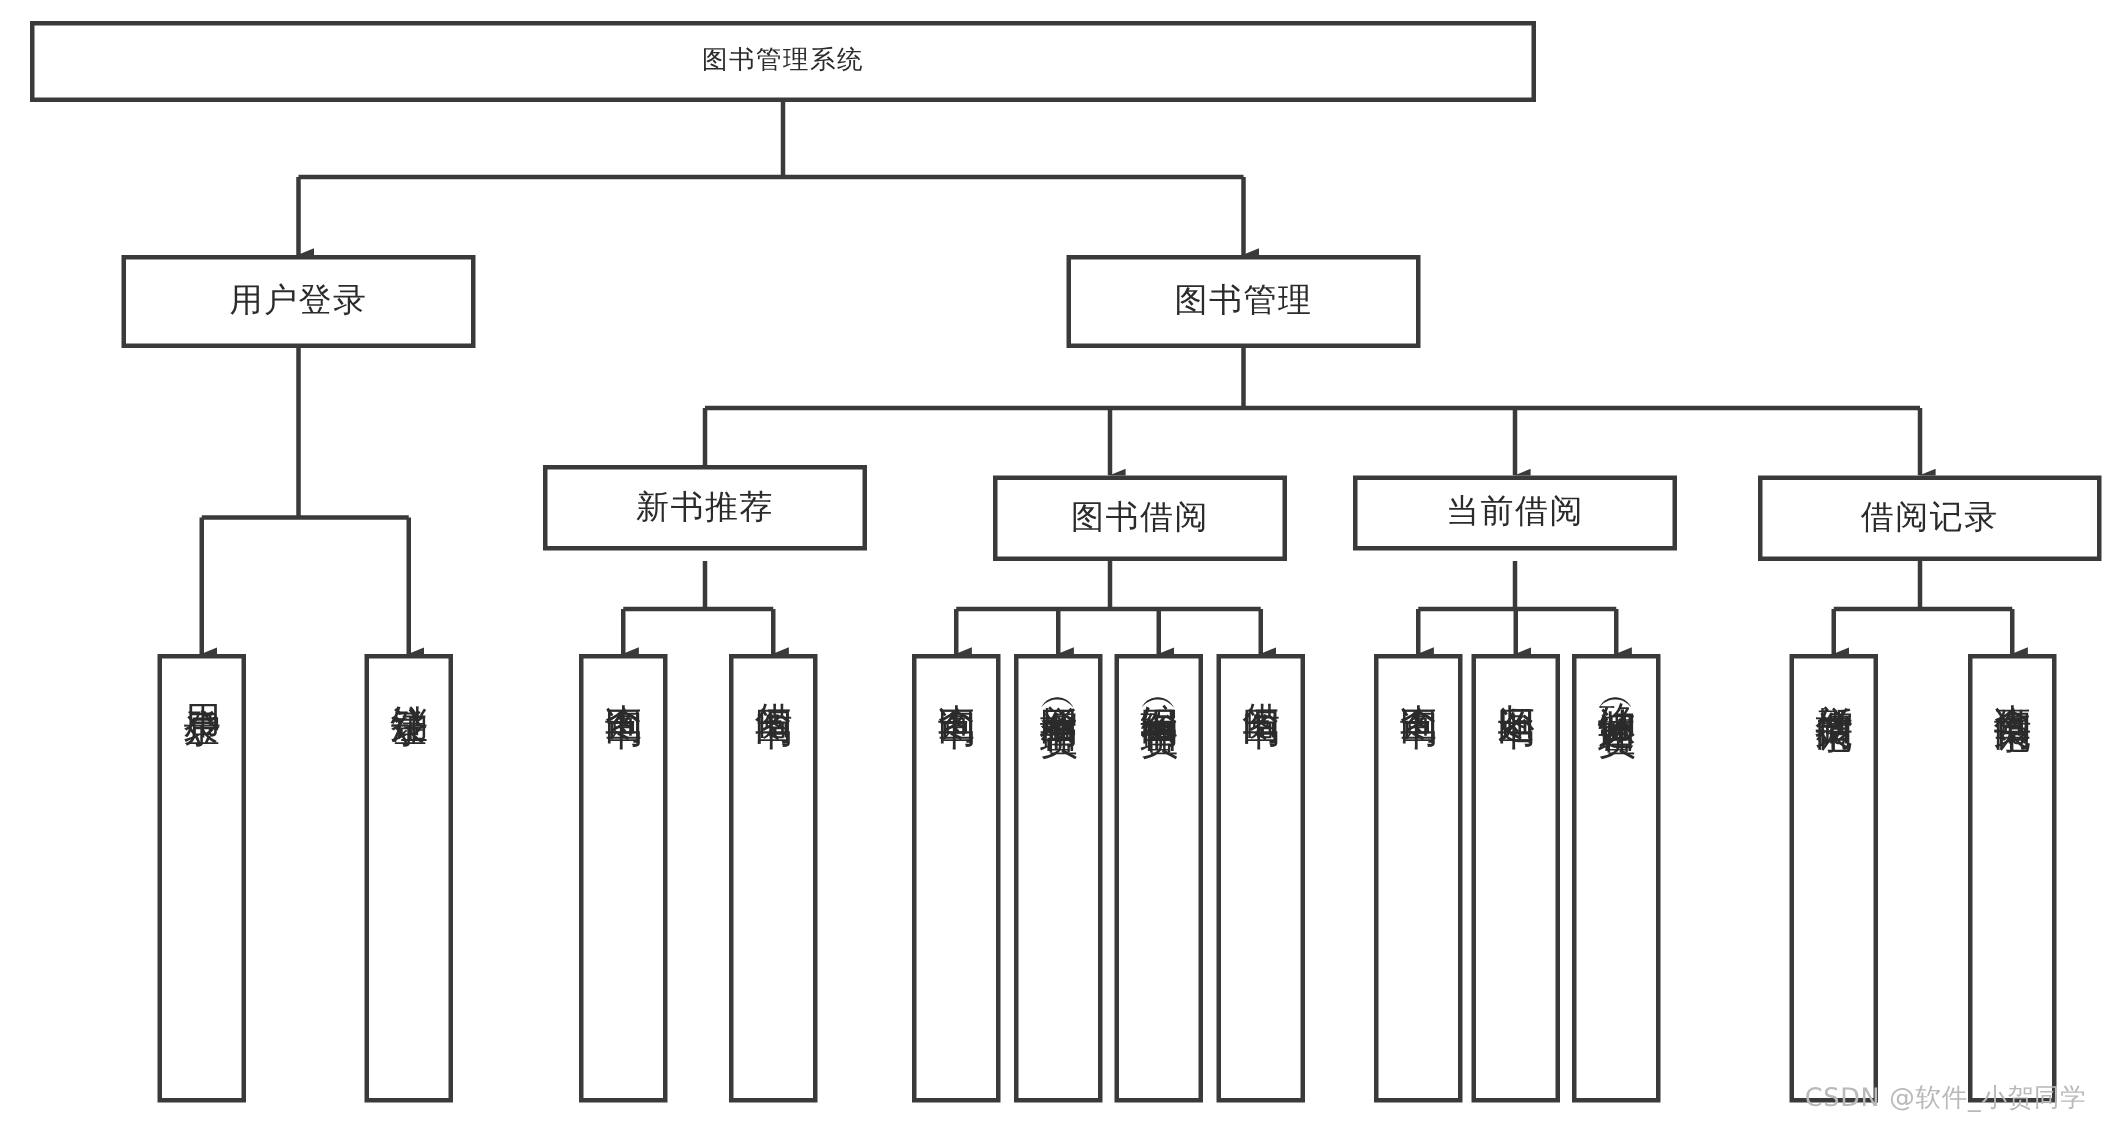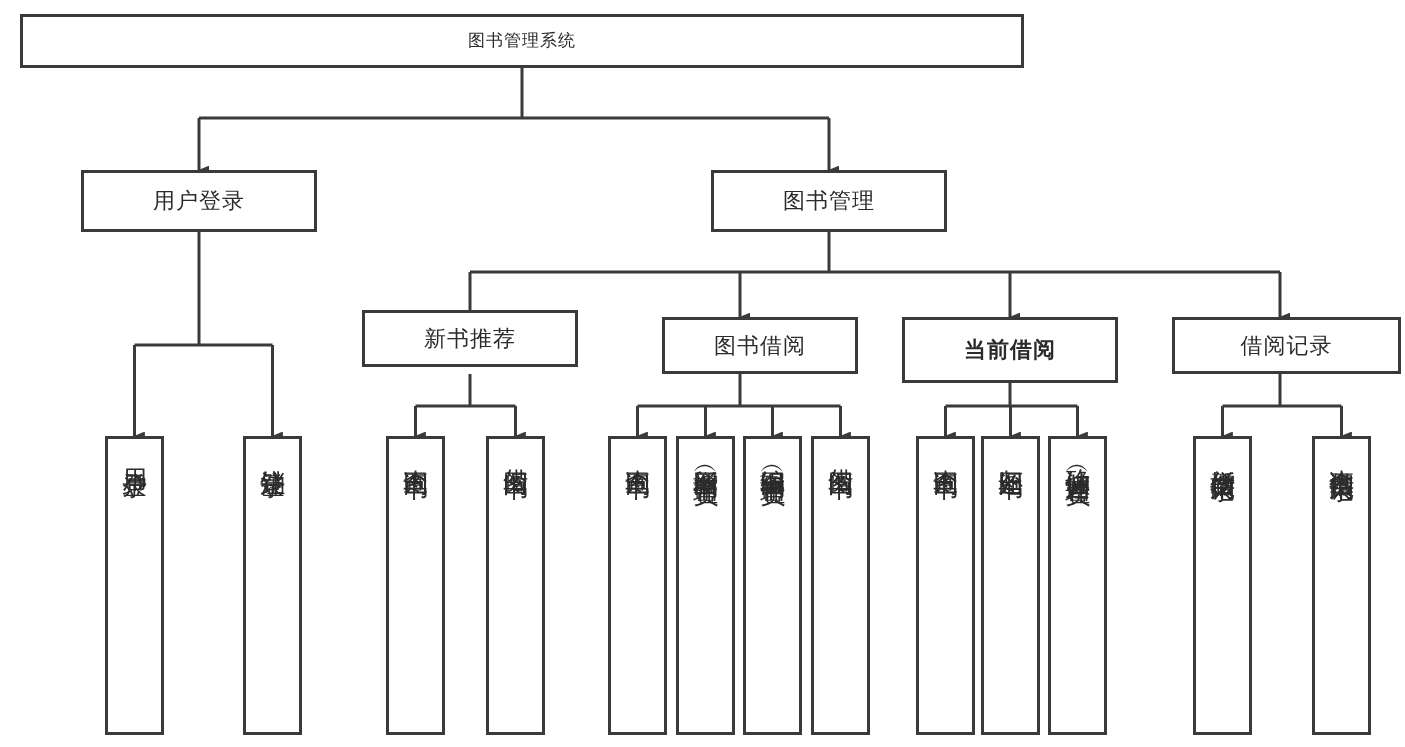--- a/index.html
+++ b/index.html
@@ -111,21 +111,21 @@
       </div>
       <div class="node-box level-2" style="left: 711px; top: 170px; width: 236px; height: 62px;">
         <span class="node-label">图书管理</span>
       </div>
       <div class="node-box level-3" style="left: 362px; top: 310px; width: 216px; height: 57px;">
         <span class="node-label">新书推荐</span>
       </div>
       <div class="node-box level-3" style="left: 632px; top: 317px; width: 196px; height: 57px; margin-left: 30px;">
         <span class="node-label">图书借阅</span>
       </div>
-      <div class="node-box level-3" style="left: 902px; top: 317px; width: 216px; height: 66px; font-weight: bold;">
+      <div class="node-box level-3" style="left: 902px; top: 317px; width: 216px; height: 50px;">
         <span class="node-label">当前借阅</span>
       </div>
       <div class="node-box level-3" style="left: 1172px; top: 317px; width: 229px; height: 57px;">
         <span class="node-label">借阅记录</span>
       </div>
       <div class="node-box leaf" style="left: 105px; top: 436px; width: 59px; height: 299px;">
         <span class="node-label">用户登录</span>
       </div>
       <div class="node-box leaf" style="left: 243px; top: 436px; width: 59px; height: 299px;">
         <span class="node-label">注销登录</span>
@@ -157,13 +157,14 @@
       <div class="node-box leaf" style="left: 1048px; top: 436px; width: 59px; height: 299px;">
         <span class="node-label">确认归还（管理员）</span>
       </div>
       <div class="node-box leaf" style="left: 1193px; top: 436px; width: 59px; height: 299px;">
         <span class="node-label">新增借阅记录</span>
       </div>
       <div class="node-box leaf" style="left: 1312px; top: 436px; width: 59px; height: 299px;">
         <span class="node-label">查询借阅记录</span>
       </div>
     </div>
+  <div id="watermark">CSDN @软件_小贺同学</div>
 </div>
 
 </body></html>

